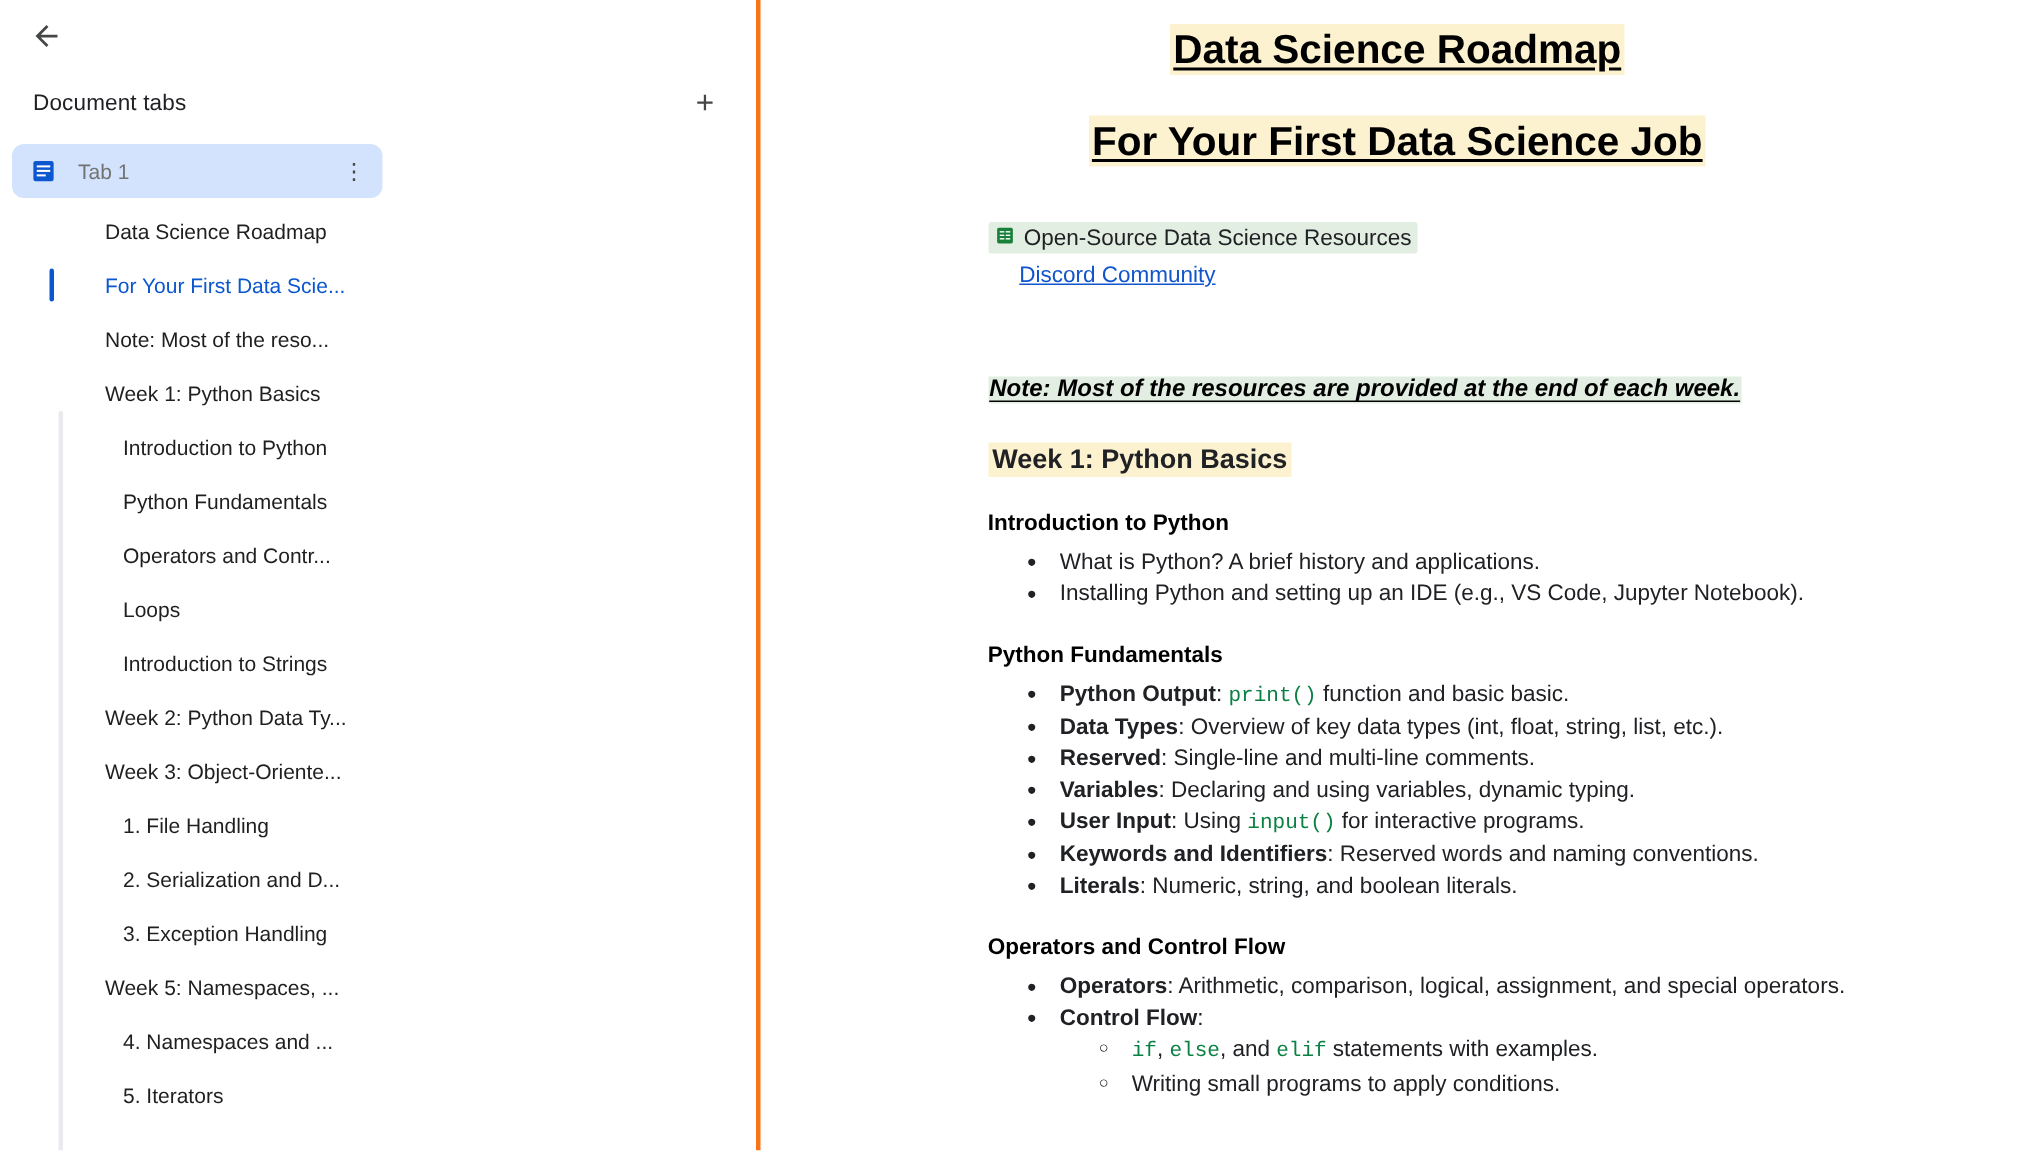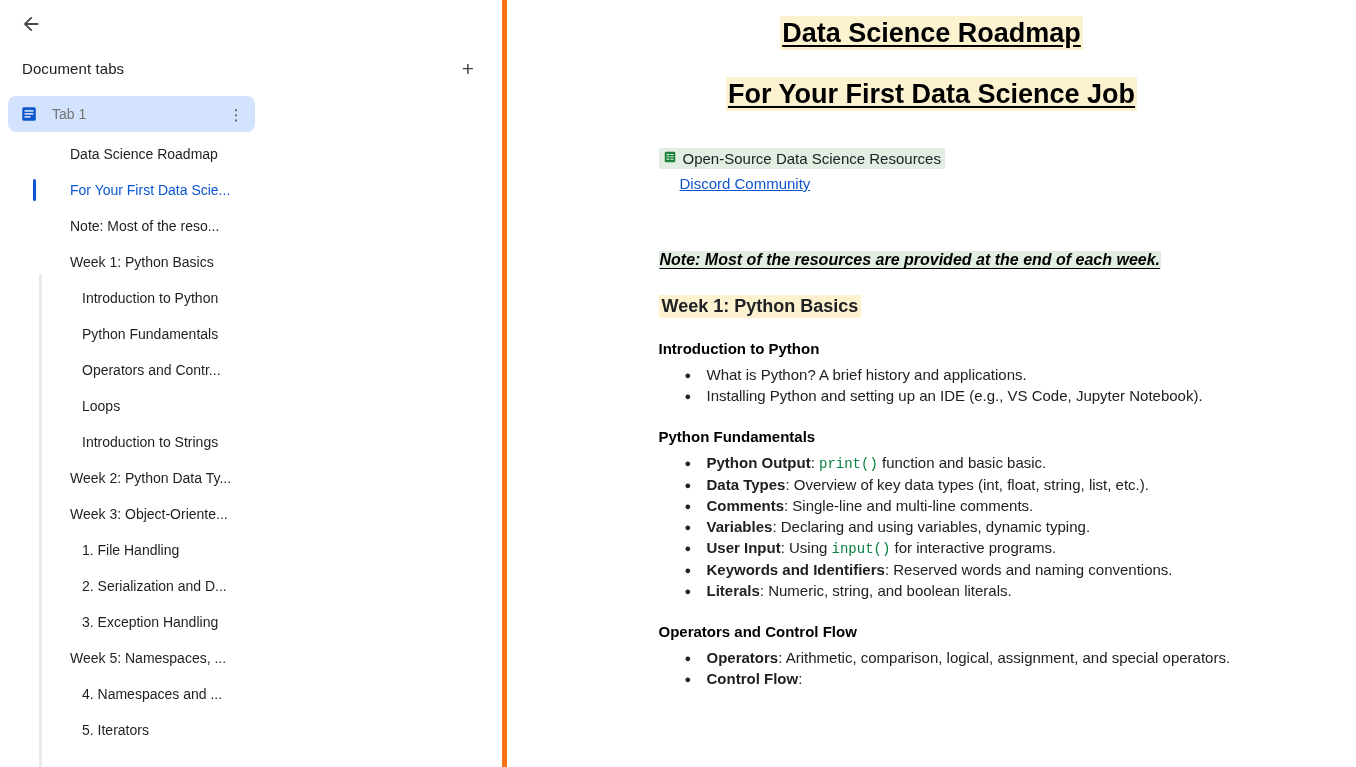--- a/index.html
+++ b/index.html
@@ -18,21 +18,21 @@
     display: flex;
     width: 1356px;
     height: 767px;
   }
 
   
   .sidebar {
     width: 507px;
     height: 767px;
     background: #ffffff;
-    border-right: 5px solid #f97316;
+    border-right: 3px solid #f97316;
     box-sizing: border-box;
     position: relative;
     overflow: hidden;
   }
   .back-row {
     height: 48px;
     display: flex;
     align-items: center;
     padding-left: 14px;
   }
@@ -404,33 +404,37 @@
       <ul class="bullets">
         <li><span>What is Python? A brief history and applications.</span></li>
         <li><span>Installing Python and setting up an IDE (e.g., VS Code, Jupyter Notebook).</span></li>
       </ul>
 
       
       <div class="sec-head">Python Fundamentals</div>
       <ul class="bullets">
         <li><span class="b">Python Output</span><span>: </span><span class="code">print()</span><span> function and basic basic.</span></li>
         <li><span class="b">Data Types</span><span>: Overview of key data types (int, float, string, list, etc.).</span></li>
-        <li><span class="b">Comments</span><span>: Single-line and multi-line comments.</span></li>
+        <li><span class="b">Reserved</span><span>: Single-line and multi-line comments.</span></li>
         <li><span class="b">Variables</span><span>: Declaring and using variables, dynamic typing.</span></li>
         <li><span class="b">User Input</span><span>: Using </span><span class="code">input()</span><span> for interactive programs.</span></li>
         <li><span class="b">Keywords and Identifiers</span><span>: Reserved words and naming conventions.</span></li>
         <li><span class="b">Literals</span><span>: Numeric, string, and boolean literals.</span></li>
       </ul>
 
       
       <div class="sec-head">Operators and Control Flow</div>
       <ul class="bullets">
         <li><span class="b">Operators</span><span>: Arithmetic, comparison, logical, assignment, and special operators.</span></li>
         <li>
           <span class="b">Control Flow</span><span>:</span>
+          <ul class="sub">
+            <li><span class="code">if</span><span>, </span><span class="code">else</span><span>, and </span><span class="code">elif</span><span> statements with examples.</span></li>
+            <li><span>Writing small programs to apply conditions.</span></li>
+          </ul>
         </li>
       </ul>
 
       
       
 
     </div>
   </div>
 </div>
 

